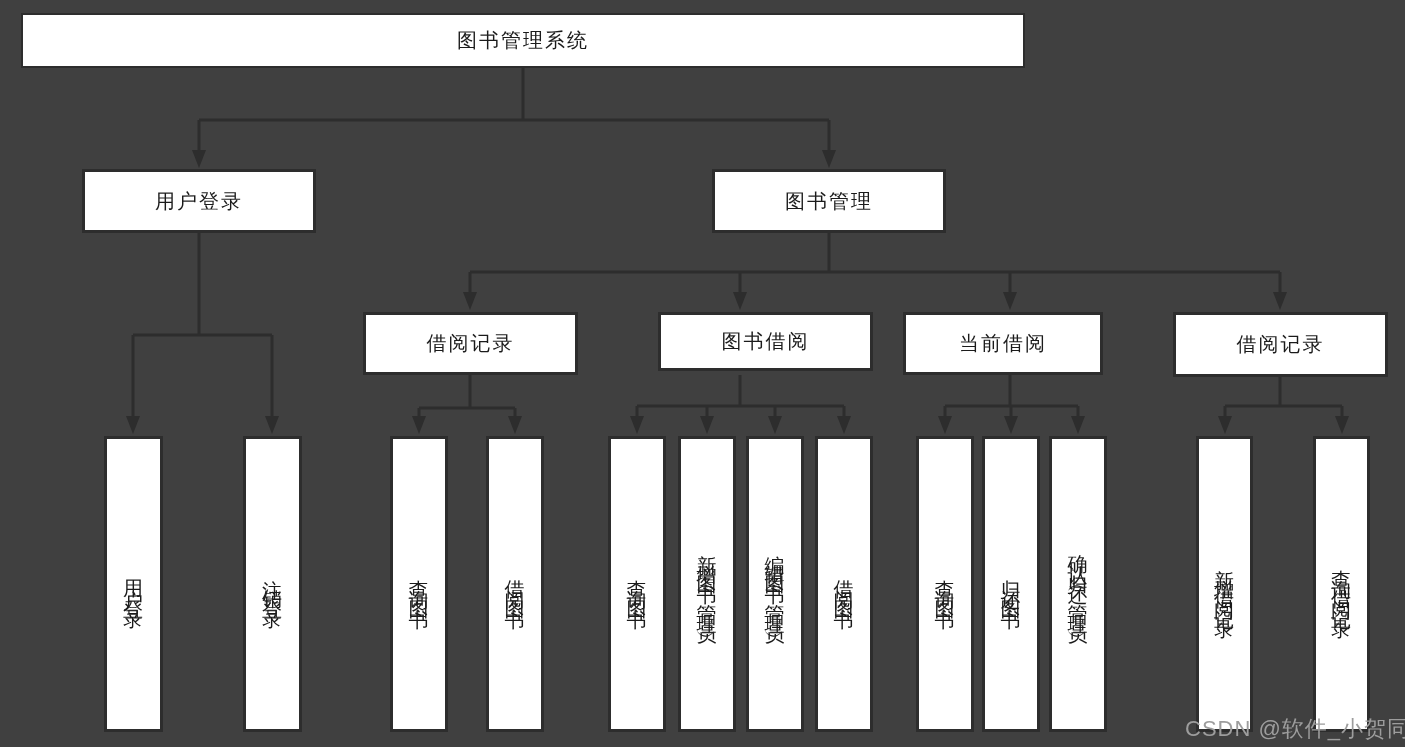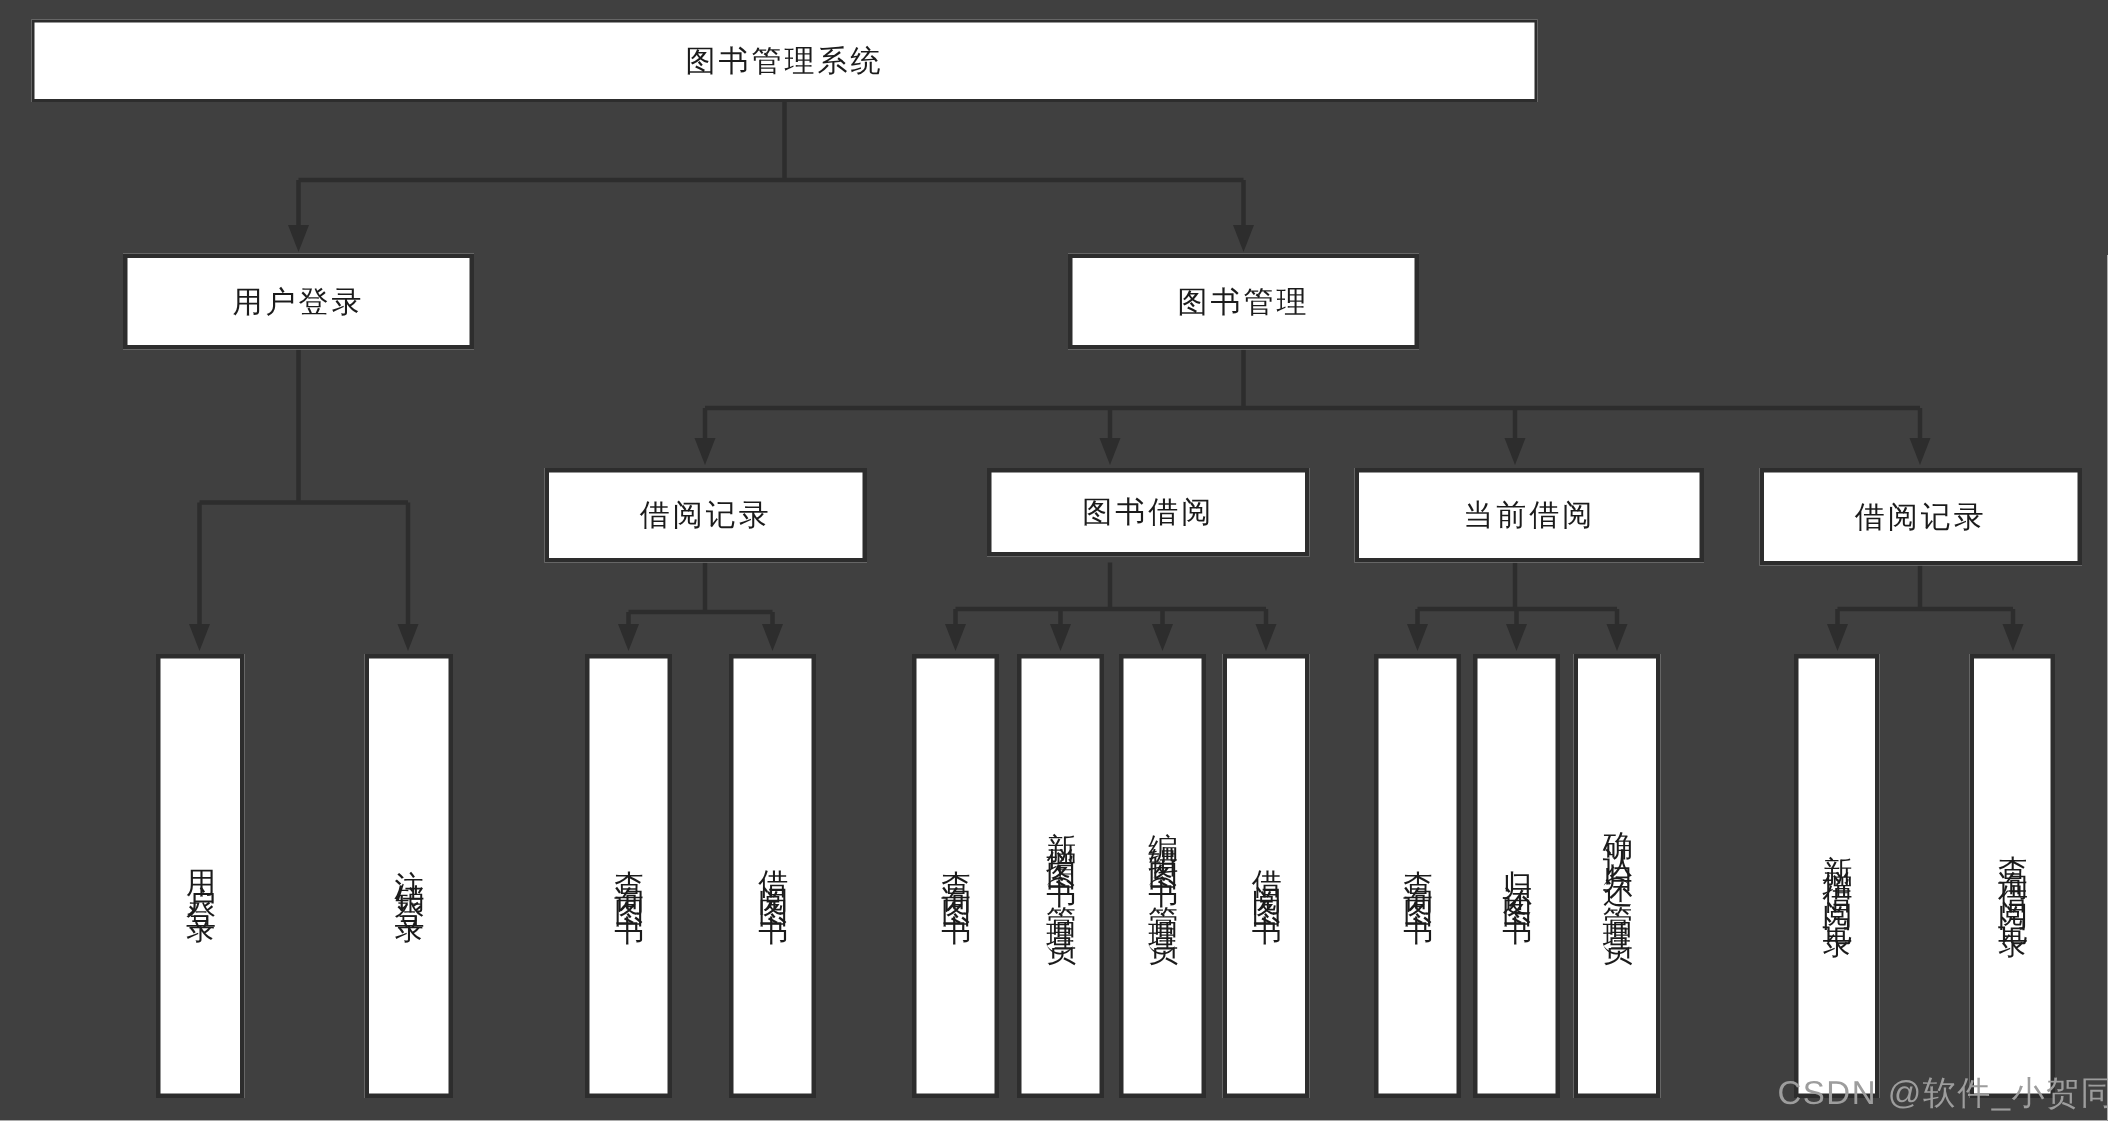--- a/index.html
+++ b/index.html
@@ -93,21 +93,21 @@
       M1342 434 L1335 416 L1349 416 Z"></path>
   </svg>
 
   <div class="node hnode root-node" style="left:21px; top:13px; width:1004px; height:55px;">图书管理系统</div>
 
   <div class="node hnode" style="left:82px; top:169px; width:234px; height:64px;">用户登录</div>
   <div class="node hnode" style="left:712px; top:169px; width:234px; height:64px;">图书管理</div>
 
   <div class="node hnode" style="left:363px; top:312px; width:215px; height:63px;">借阅记录</div>
   <div class="node hnode" style="left:633px; top:312px; width:215px; height:59px;margin-left:25px;">图书借阅</div>
-  <div class="node hnode" style="left:903px; top:312px; width:233px; height:63px;">当前借阅</div>
+  <div class="node hnode" style="left:903px; top:312px; width:200px; height:63px;">当前借阅</div>
   <div class="node hnode" style="left:1173px; top:312px; width:215px; height:65px;">借阅记录</div>
 
   <div class="node vnode" style="left:104px; top:436px; width:59px; height:296px;">
     <span>用户登录</span>
   </div>
   <div class="node vnode" style="left:243px; top:436px; width:59px; height:296px;">
     <span>注销登录</span>
   </div>
 
   <div class="node vnode" style="left:390px; top:436px; width:58px; height:296px;">

